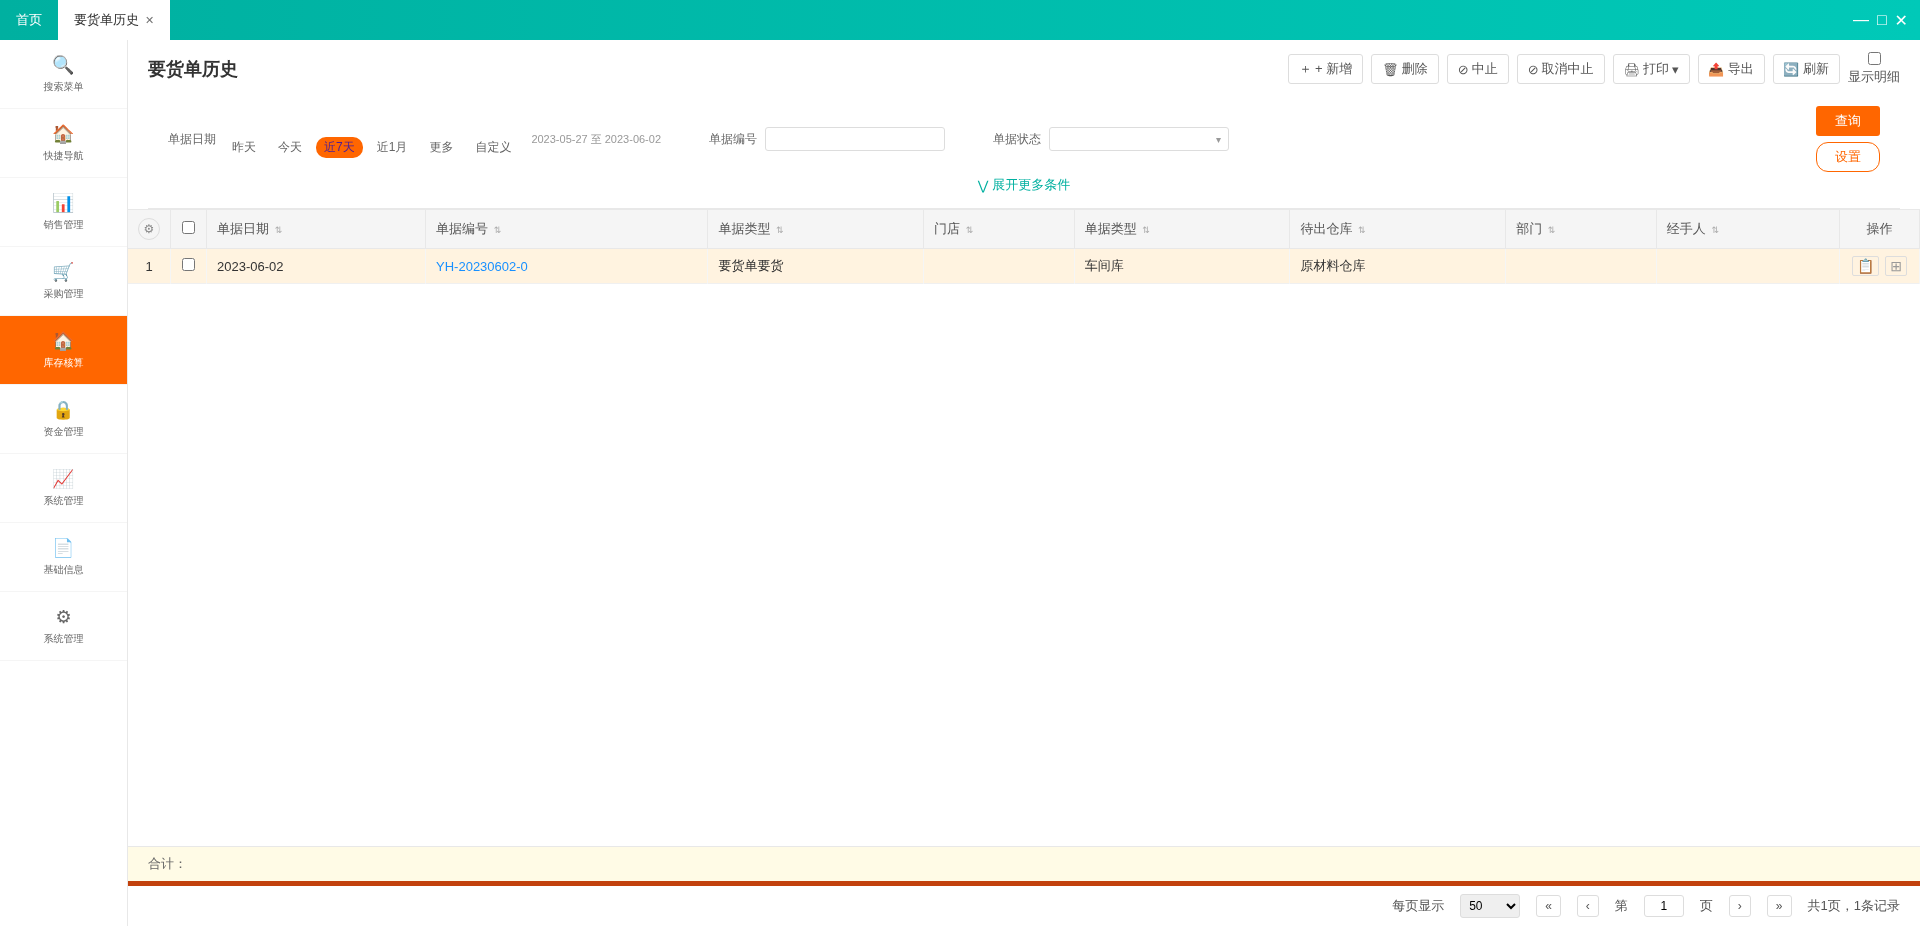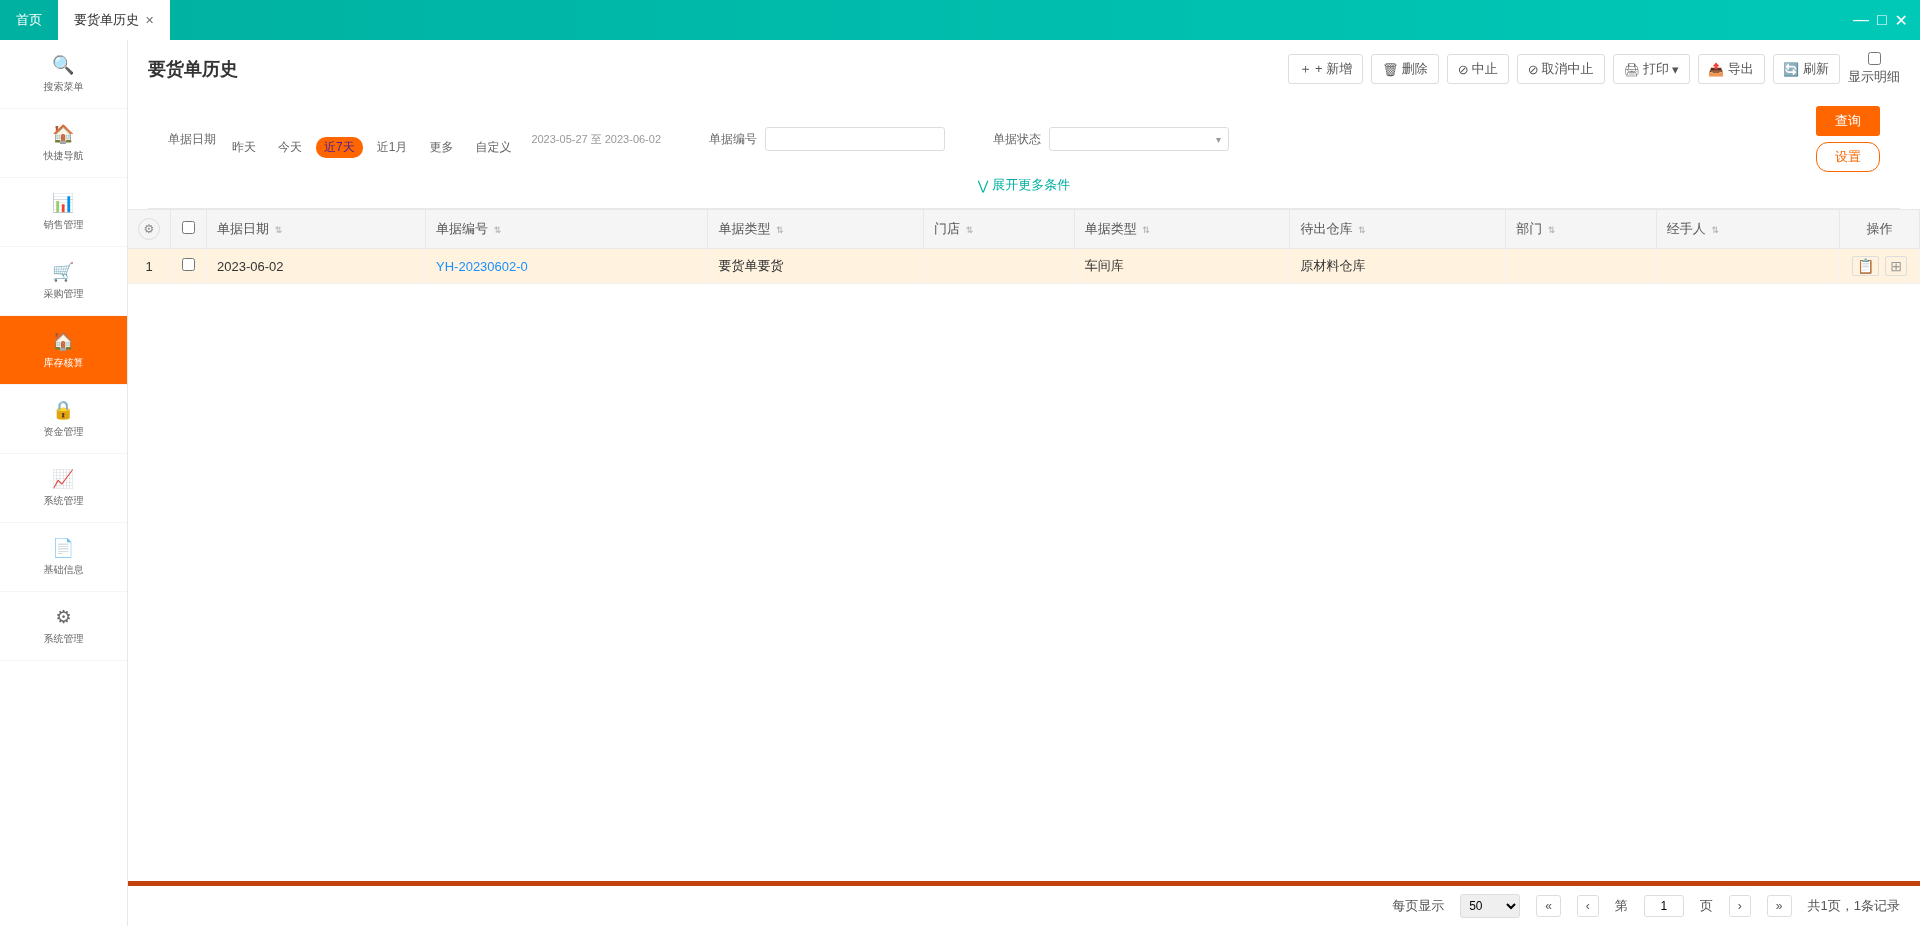--- a/index.html
+++ b/index.html
@@ -599,20 +599,23 @@
               <div class="action-icons">
                 <span class="action-icon">📋</span>
                 <span class="action-icon">⊞</span>
               </div>
             </td>
           </tr>
         </tbody>
       </table>
     </div>
 
+    <div class="summary-row">
+      <span>合计：</span>
+    </div>
 
     <div class="pagination-bar">
       <span>每页显示</span>
       <select class="page-size-select">
         <option value="50">50</option>
         <option value="10">10</option>
         <option value="20">20</option>
         <option value="100">100</option>
       </select>
       <button class="page-nav-btn">«</button>

